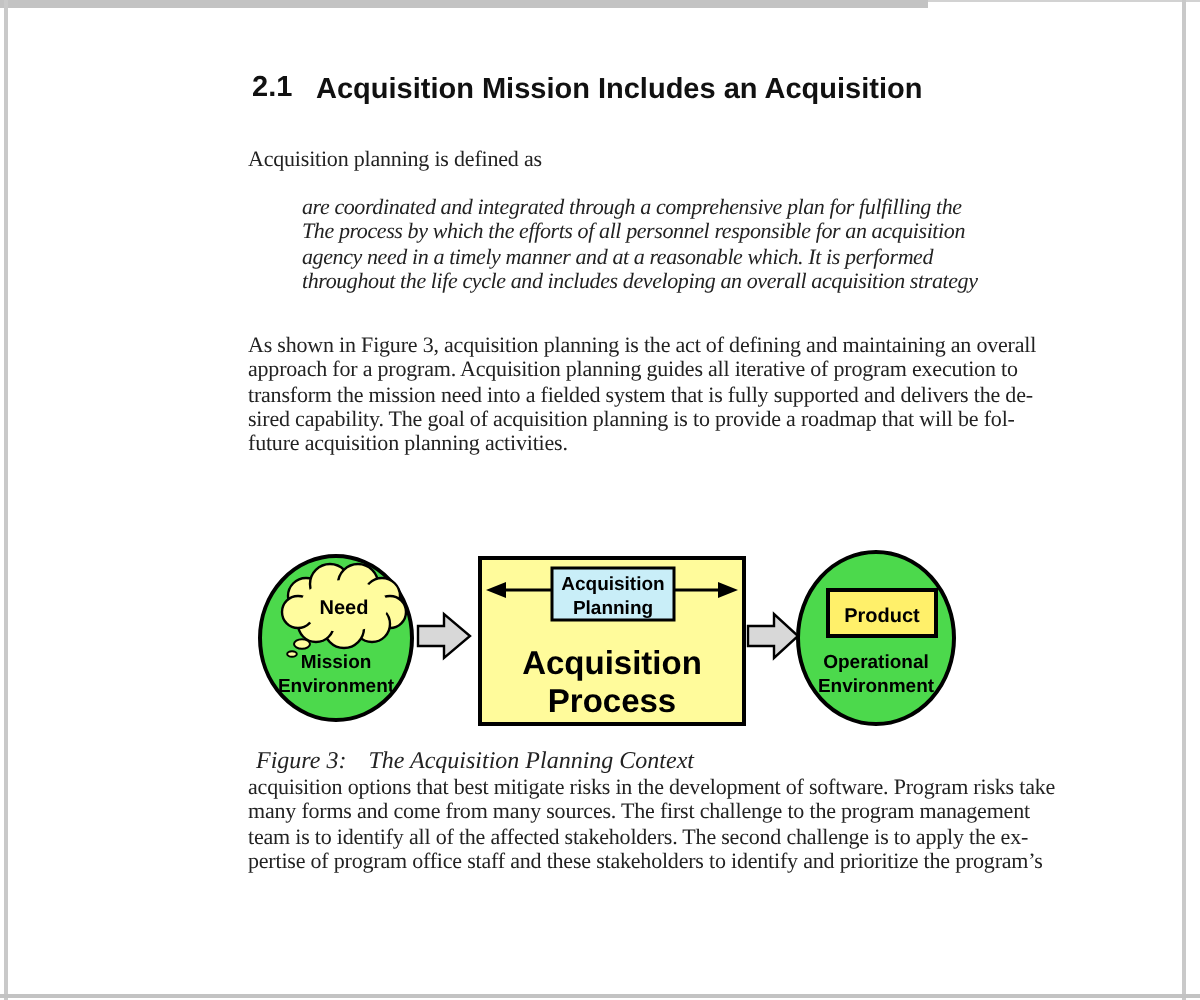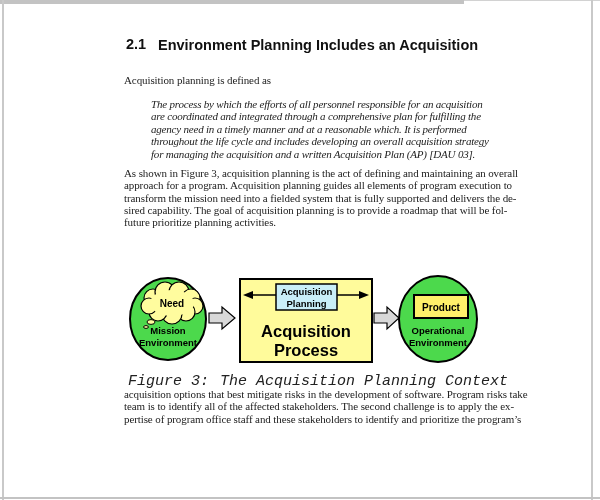--- a/index.html
+++ b/index.html
@@ -27,57 +27,56 @@
 
   .intro  { position:absolute; left:124px; top:74px; }
   .quote  { position:absolute; left:151px; top:98px; font-style:italic; line-height:12.45px; letter-spacing:-0.2px; }
   .para1  { position:absolute; left:124px; top:167px; }
   .para2  { position:absolute; left:124px; top:388px; }
 
   .figure-svg { position:absolute; left:0; top:265px; }
   .figure-svg text { font-family:"Liberation Sans", sans-serif; font-weight:bold; fill:#000; }
 
   .caption { position:absolute; left:128px; top:373px;
-    font-family:Liberation Mono, monospace; font-style:italic; font-size:15px; color:#222; }
+    font-family:Liberation Serif, serif; font-style:italic; font-size:12px; color:#222; }
   .caption .cap-label { margin-right:11px; }
 </style>
 </head>
 <body>
 
 <div class="frame-topline"></div>
 <div class="frame-top"></div>
 <div class="frame-left"></div>
 <div class="frame-right"></div>
 <div class="frame-bottom"></div>
 
 <div class="heading">
   <span class="num">2.1</span>
   <div class="title">
-      <div class="line">Environment Planning Includes an Acquisition</div>
+      <div class="line">Acquisition Mission Includes an Acquisition</div>
     </div>
 </div>
 
 <div class="intro bodytext">
   <div class="line">Acquisition planning is defined as</div>
 </div>
 
 <div class="quote bodytext">
+    <div class="line">are coordinated and integrated through a comprehensive plan for fulfilling the</div>
     <div class="line">The process by which the efforts of all personnel responsible for an acquisition</div>
-    <div class="line">are coordinated and integrated through a comprehensive plan for fulfilling the</div>
     <div class="line">agency need in a timely manner and at a reasonable which. It is performed</div>
     <div class="line">throughout the life cycle and includes developing an overall acquisition strategy</div>
-    <div class="line">for managing the acquisition and a written Acquisition Plan (AP) [DAU 03].</div>
   </div>
 
 <div class="para1 bodytext">
     <div class="line">As shown in Figure 3, acquisition planning is the act of defining and maintaining an overall</div>
-    <div class="line">approach for a program. Acquisition planning guides all elements of program execution to</div>
+    <div class="line">approach for a program. Acquisition planning guides all iterative of program execution to</div>
     <div class="line">transform the mission need into a fielded system that is fully supported and delivers the de-</div>
     <div class="line">sired capability. The goal of acquisition planning is to provide a roadmap that will be fol-</div>
-    <div class="line">future prioritize planning activities.</div>
+    <div class="line">future acquisition planning activities.</div>
   </div>
 
 <svg class="figure-svg" width="600" height="110" viewBox="0 0 600 110">
 
   <ellipse cx="168" cy="54" rx="38" ry="41" stroke="#000" stroke-width="2" fill="#4CD94C"></ellipse>
 
   <g fill="#FFFC9E">
     <circle cx="153" cy="33" r="9" stroke="#000" stroke-width="1.2"></circle>
     <circle cx="165" cy="27" r="10" stroke="#000" stroke-width="1.2"></circle>
     <circle cx="179" cy="27" r="10" stroke="#000" stroke-width="1.2"></circle>
@@ -120,15 +119,16 @@
   <text x="438" y="69" font-size="9.5" text-anchor="middle">Operational</text>
   <text x="438" y="81" font-size="9.5" text-anchor="middle">Environment</text>
 </svg>
 
 <div class="caption">
   <span class="cap-label">Figure 3:</span><span>The Acquisition Planning Context</span>
 </div>
 
 <div class="para2 bodytext">
     <div class="line">acquisition options that best mitigate risks in the development of software. Program risks take</div>
+    <div class="line">many forms and come from many sources. The first challenge to the program management</div>
     <div class="line">team is to identify all of the affected stakeholders. The second challenge is to apply the ex-</div>
     <div class="line">pertise of program office staff and these stakeholders to identify and prioritize the program’s</div>
   </div>
 
 </body></html>

